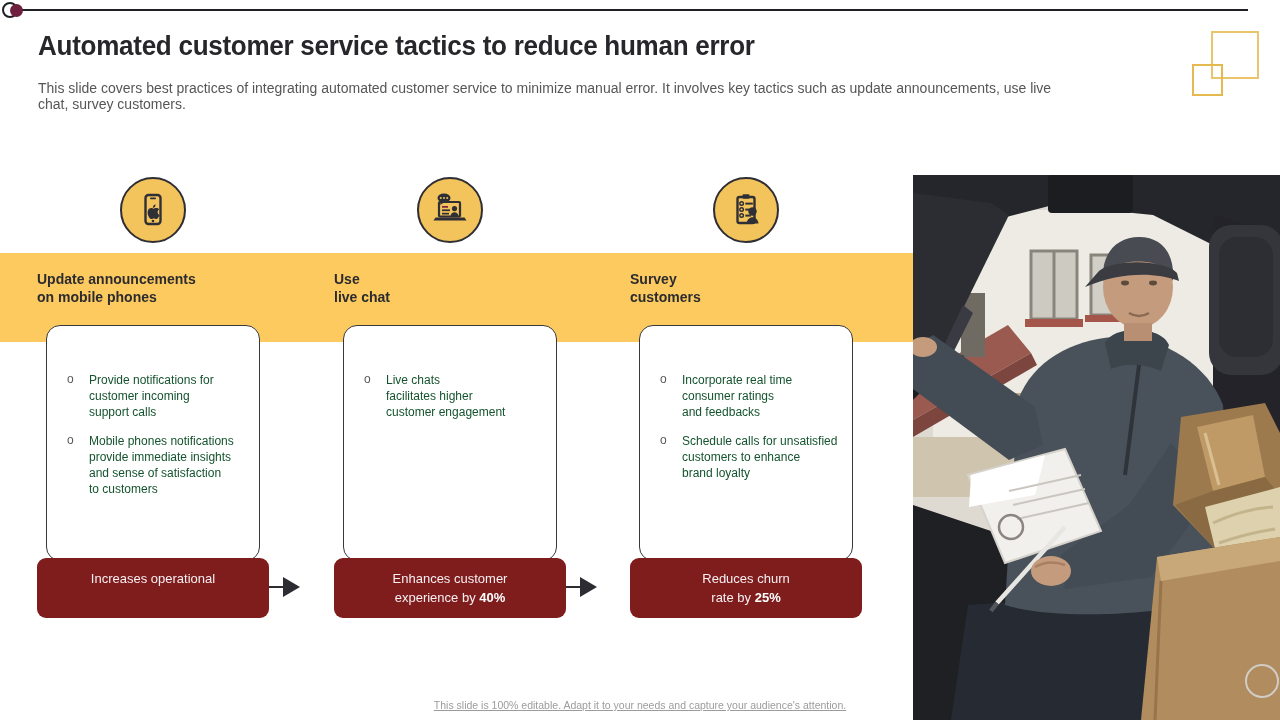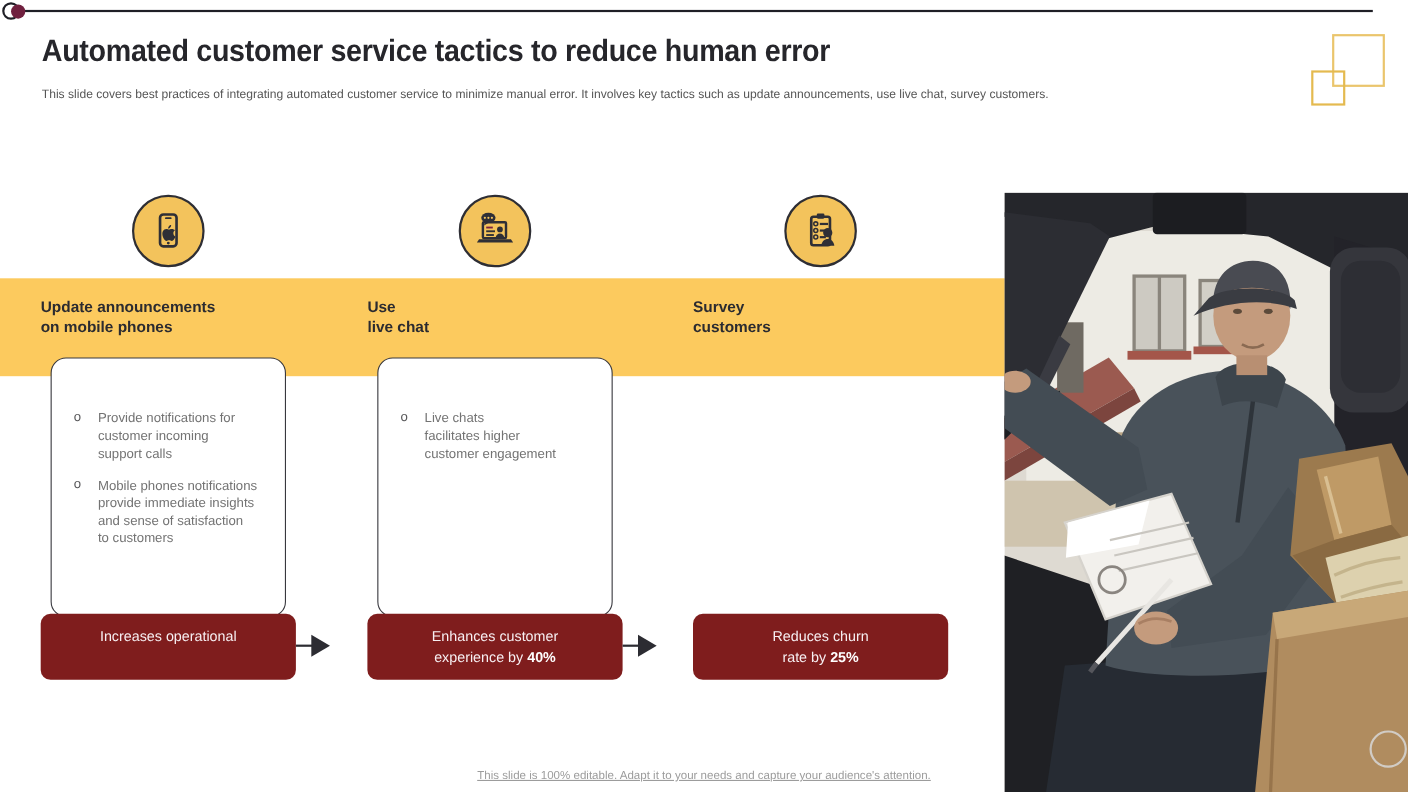--- a/index.html
+++ b/index.html
@@ -9,37 +9,37 @@
 
   
   .top-line { position:absolute; left:22px; top:9px; width:1226px; height:2px; background:#1f1f26; }
   .deco-circle-outline { position:absolute; left:2px; top:2px; width:16px; height:16px; border:2px solid #1f1f26; border-radius:50%; background:#fff; }
   .deco-circle-fill { position:absolute; left:10px; top:4px; width:13px; height:13px; border-radius:50%; background:#70203f; }
   .sq-large { position:absolute; left:1211px; top:31px; width:48px; height:48px; border:2px solid #eac56c; background:transparent; }
   .sq-small { position:absolute; left:1192px; top:64px; width:31px; height:32px; border:2px solid #e4ba4f; background:transparent; }
 
   
   .title { position:absolute; left:38px; top:30px; width:820px; font-size:28px; font-weight:700; color:#26262b; letter-spacing:-0.3px; transform:scaleX(0.93); transform-origin:left top; white-space:nowrap; }
-  .subtitle { position:absolute; left:38px; top:80px; width:1020px; font-size:11px; color:#565656; }
+  .subtitle { position:absolute; left:38px; top:80px; width:1020px; font-size:14px; color:#565656; }
 
   
   .band { position:absolute; left:0; top:253px; width:914px; height:89px; background:#fcca5e; z-index:1; }
 
   
   .col { position:absolute; top:177px; width:232px; height:445px; z-index:2; }
   .col-1 { left:37px; } .col-2 { left:334px; } .col-3 { left:630px; }
 
   .icon-circle { position:absolute; left:83px; top:0; width:66px; height:66px; border-radius:50%; background:#f3c35c; border:2.5px solid #2e2e34; display:flex; align-items:center; justify-content:center; }
   .icon-circle svg { width:40px; height:40px; }
 
   .col-header { position:absolute; left:0; top:93px; width:232px; text-align:left; font-size:14px; font-weight:700; color:#2b2b30; line-height:18px; white-space:pre-line; z-index:2; }
 
   .white-box { position:absolute; left:9px; top:148px; width:214px; height:236px; background:#ffffff; border:1.5px solid #38383e; border-radius:14px; z-index:2; }
   .white-box ul { list-style:none; margin:46px 8px 0 18px; }
-  .white-box li { position:relative; padding-left:24px; margin-bottom:13px; font-size:12px; line-height:16px; color:#737373; white-space:pre-line; }
+  .white-box li { position:relative; padding-left:24px; margin-bottom:13px; font-size:12px; line-height:16px; color:#14532d; white-space:pre-line; }
   .white-box li::before { content:"o"; position:absolute; left:2px; top:-1px; font-size:12px; color:#58585a; }
 
   .result-box { position:absolute; left:0; top:381px; width:232px; height:60px; background:#7f1d1d; border-radius:9px; color:#f7eff2; text-align:center; font-size:13px; line-height:19px; padding-top:11px; z-index:3; }
   .result-box b { font-weight:700; color:#ffffff; }
 
   .arrow-line { position:absolute; left:232px; top:409px; width:15px; height:2px; background:#2c2c32; z-index:3; }
   .arrow-head { position:absolute; left:246px; top:400px; width:0; height:0; border-top:10px solid transparent; border-bottom:10px solid transparent; border-left:17px solid #2c2c32; z-index:3; }
 
   .footer { position:absolute; left:0; top:699px; width:1280px; text-align:center; font-size:10.5px; color:#9c9c9c;text-decoration:underline; }
 
@@ -138,20 +138,30 @@
         <circle cx="15.6" cy="19.5" r="1.8" fill="none" stroke="#2f2f36" stroke-width="1.4"></circle>
         <rect x="19.3" y="18.6" width="7.5" height="2" fill="#2f2f36"></rect>
         <circle cx="15.6" cy="25.5" r="1.8" fill="none" stroke="#2f2f36" stroke-width="1.4"></circle>
         <rect x="19.3" y="24.6" width="5.5" height="2" fill="#2f2f36"></rect>
         <circle cx="26.5" cy="21.5" r="4.2" fill="#2f2f36"></circle>
         <path d="M20.5 33.5c0.5-3.8 3-6.2 6-6.2s5.5 2.4 6 6.2z" fill="#2f2f36"></path>
       </svg>
     </div>
     <div class="col-header">Survey
 customers</div>
+    <div class="white-box">
+      <ul>
+        <li>Incorporate real time
+consumer ratings
+and feedbacks</li>
+        <li>Schedule calls for unsatisfied
+customers to enhance
+brand loyalty</li>
+      </ul>
+    </div>
     <div class="result-box">
       <div><span>Reduces churn</span></div>
       <div><span>rate by</span>
         <b>25%</b></div>
     </div>
   </div>
 
   <div class="footer">This slide is 100% editable. Adapt it to your needs and capture your audience's attention.</div>
 
   <div class="photo">

